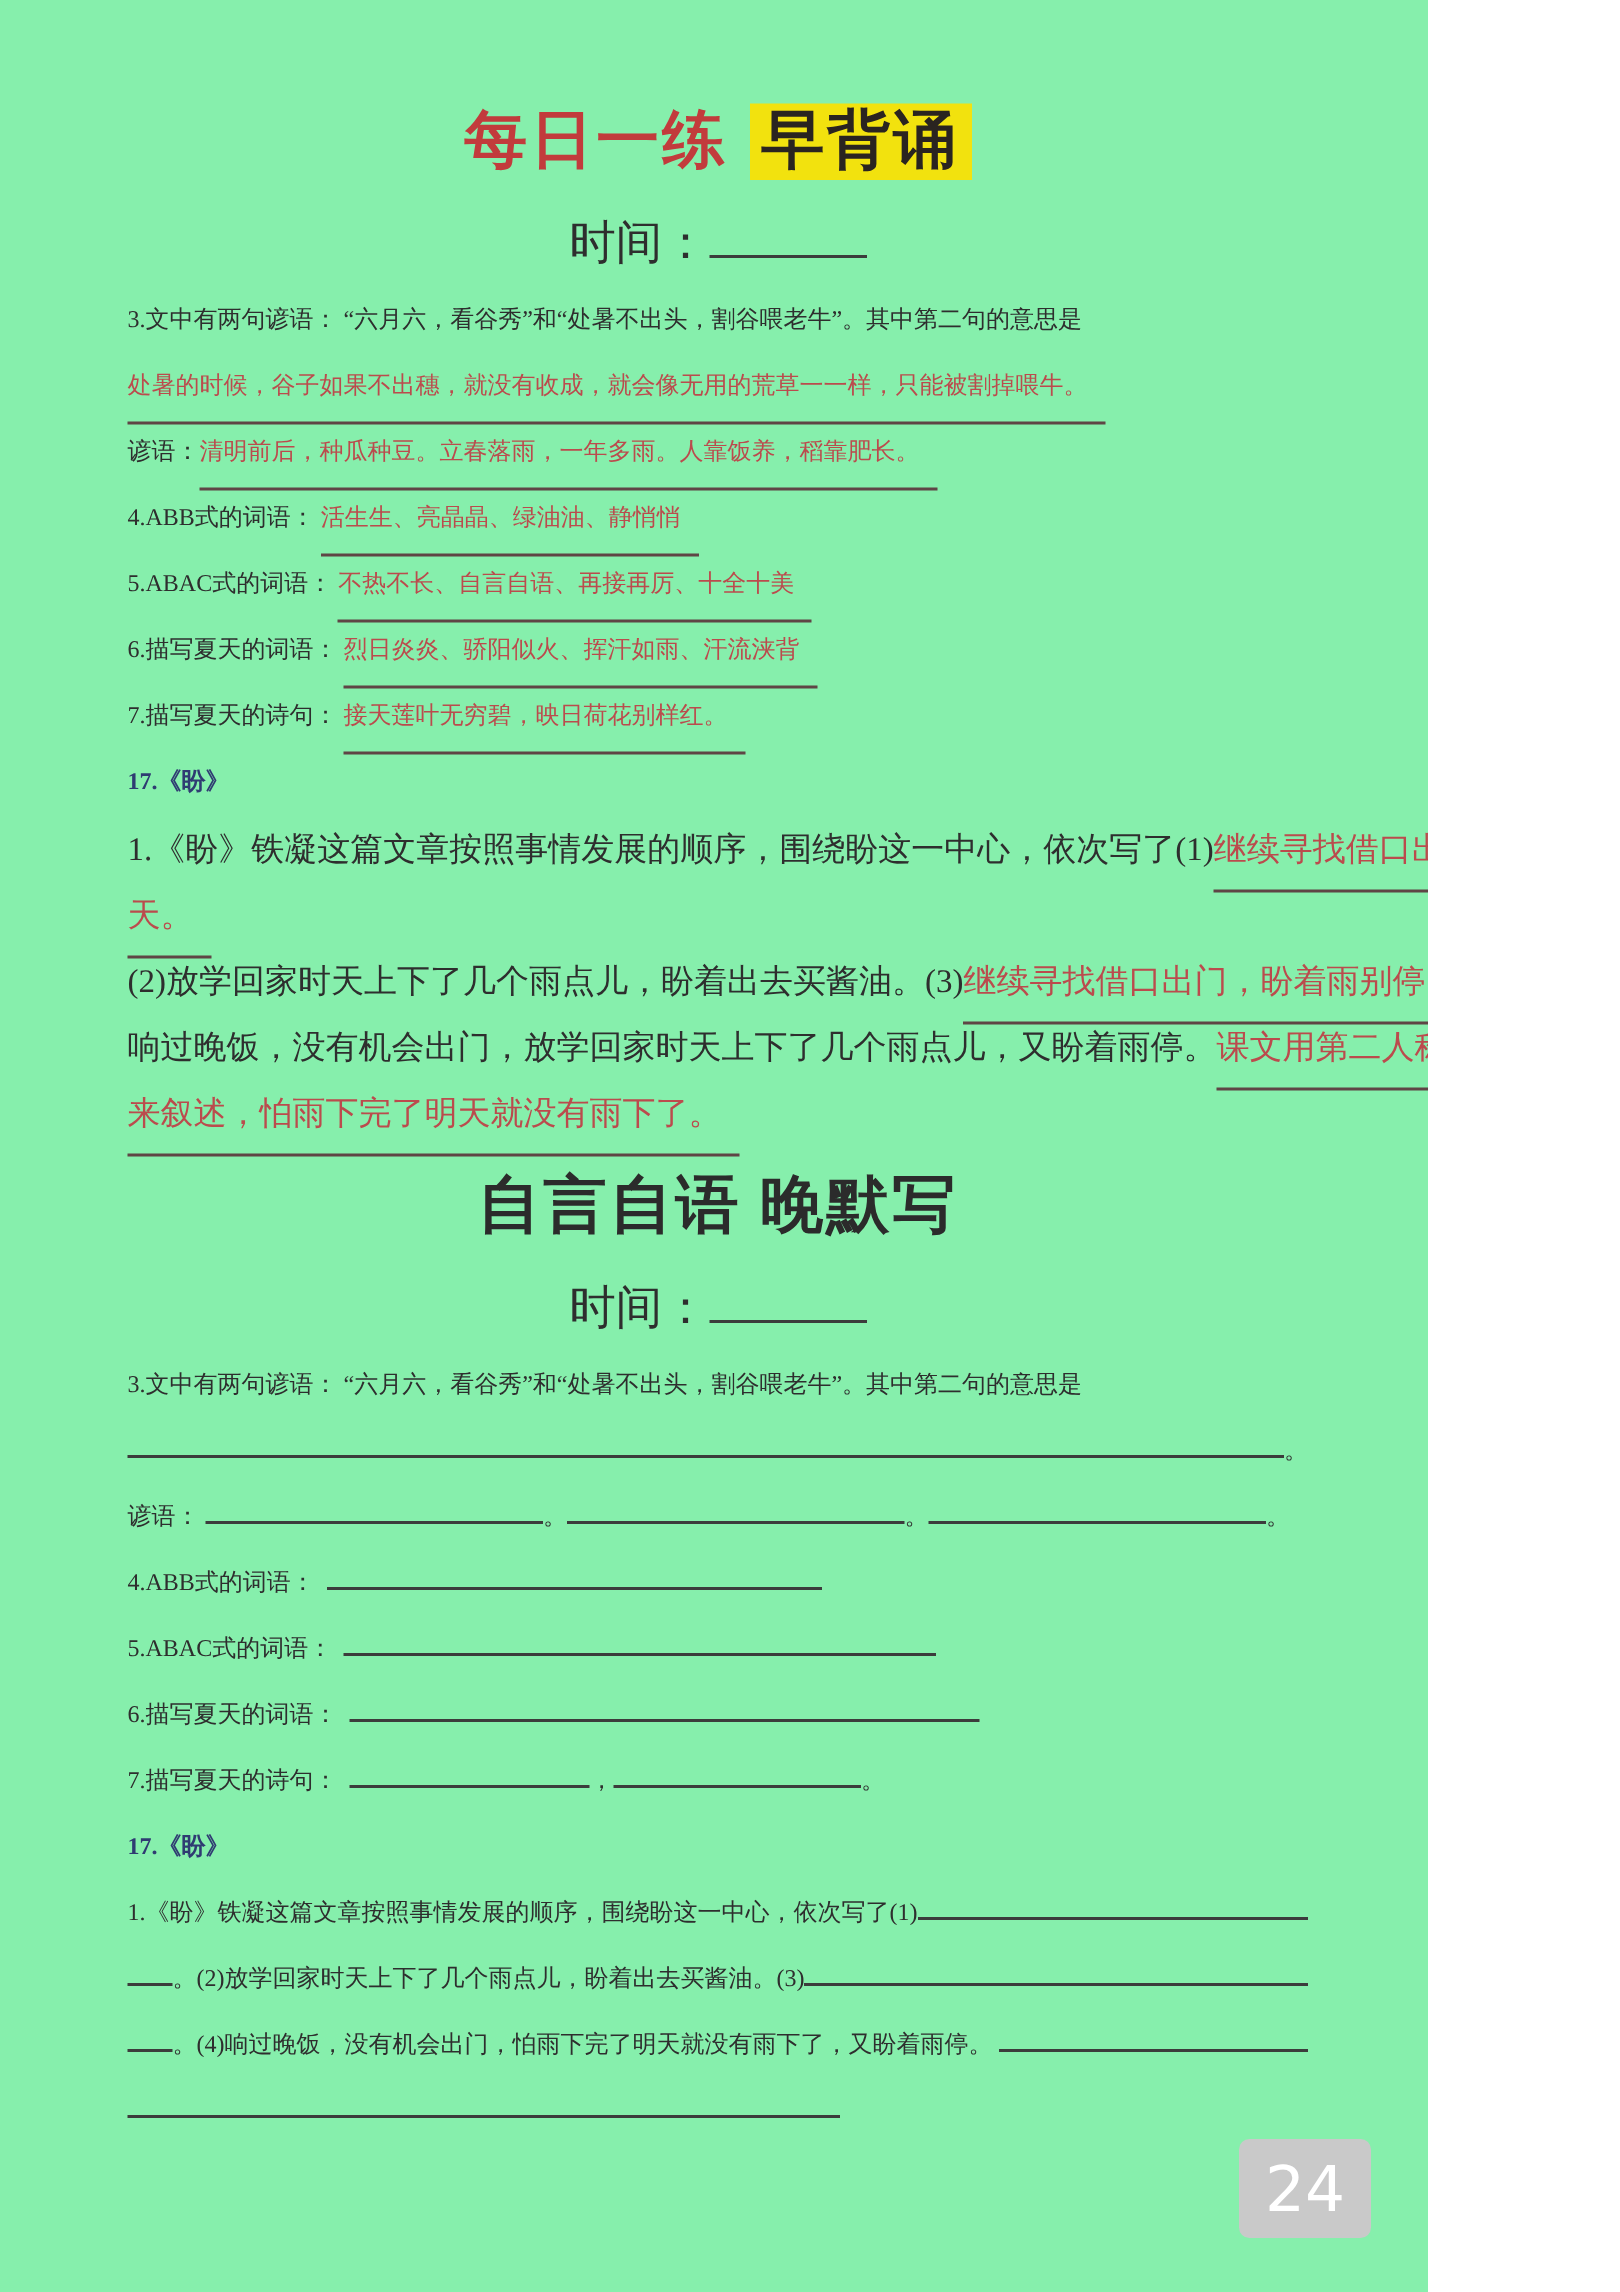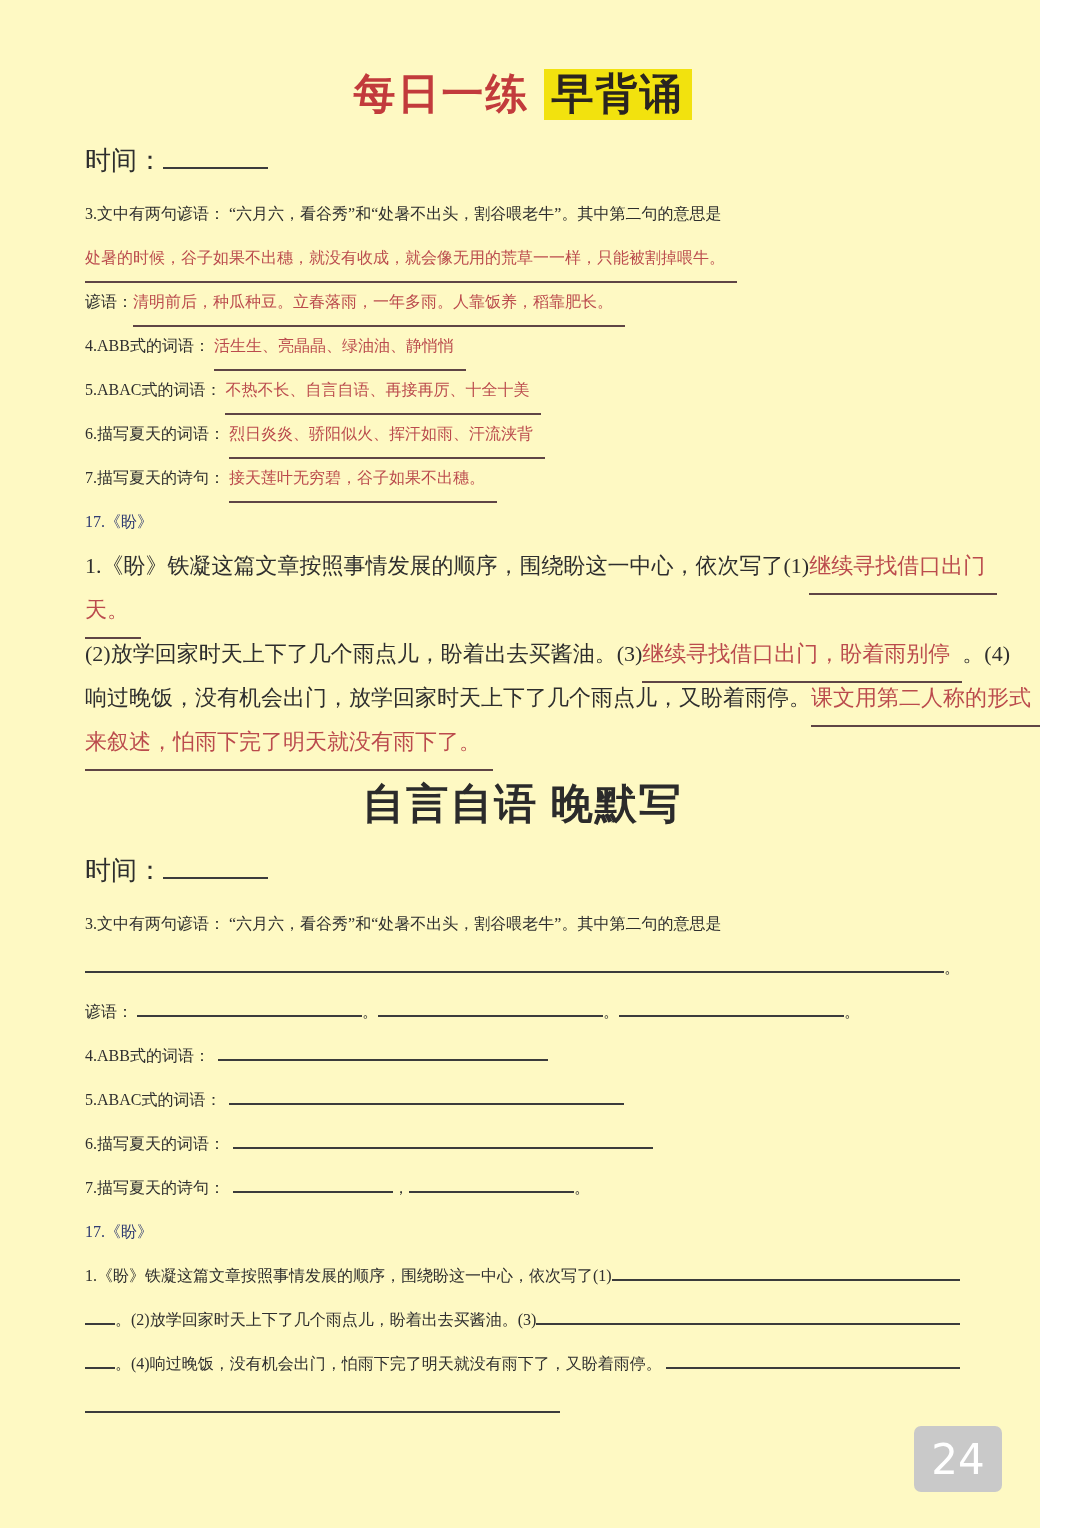--- a/index.html
+++ b/index.html
@@ -1,41 +1,41 @@
 <!DOCTYPE html>
 <html><head>
 <meta charset="utf-8">
 <style>
   html,body{margin:0;padding:0;background:#ffffff;}
   .page{
     position:relative;
-    width:1040px;height:1528px;
-    background:#fef9c3;
+    width:952px;height:1528px;
+    background:#86efac;
     color:#2e2e2e;
     font-family:"Liberation Serif","DejaVu Serif",serif;
     overflow:hidden;
   }
   .content{padding:64px 80px 0 85px;}
 
   .title{text-align:center;font-size:42px;font-weight:bold;height:60px;line-height:60px;letter-spacing:2px;white-space:nowrap;}
   .t-red{color:#c23b3c;}
   .t-hl{background:#f2e20e;color:#2a2420;padding:2px 8px 3px 8px;margin-left:14px;}
   .t-black{color:#2b2b2b;}
 
-  .time-row{text-align:left;font-size:26px;margin-top:18px;height:38px;line-height:38px;}
+  .time-row{text-align:center;font-size:31px;margin-top:18px;height:38px;line-height:38px;}
   .time-row .blank{width:105px;}
 
   .sec{margin-top:12px;}
   .line{font-size:16px;height:44px;line-height:44px;white-space:nowrap;}
   .pan{font-size:22px;}
 
   .red{color:#bb4b4d;}
   .u{border-bottom:2px solid #5f4545;padding-bottom:15px;padding-right:12px;}
 
-  .blue{color:#2f3b72;}
+  .blue{color:#2f3b72;font-weight:bold;}
 
   .blank{display:inline-block;border-bottom:2px solid #3c3c3c;height:0.9em;}
   .w225{width:225px;} .w330{width:330px;} .w395{width:395px;} .w420{width:420px;}
   .w160{width:160px;} .w165{width:165px;} .w475{width:475px;} .w30{width:30px;}
 
   .flexline{display:flex;align-items:baseline;}
   .flexline .txt{white-space:nowrap;flex:0 0 auto;}
   .fill{flex:1 1 auto;}
 
   .badge{
@@ -73,21 +73,21 @@
       <div class="line">
         <span>4.ABB式的词语：</span> <span class="red u">活生生、亮晶晶、绿油油、静悄悄</span>
       </div>
       <div class="line">
         <span>5.ABAC式的词语：</span> <span class="red u">不热不长、自言自语、再接再厉、十全十美</span>
       </div>
       <div class="line">
         <span>6.描写夏天的词语：</span> <span class="red u">烈日炎炎、骄阳似火、挥汗如雨、汗流浃背</span>
       </div>
       <div class="line">
-        <span>7.描写夏天的诗句：</span> <span class="red u">接天莲叶无穷碧，谷子如果不出穗。</span>
+        <span>7.描写夏天的诗句：</span> <span class="red u">接天莲叶无穷碧，映日荷花别样红。</span>
       </div>
       <div class="line blue">17.《盼》</div>
 
       <div class="line pan">
         <span>1.《盼》铁凝这篇文章按照事情发展的顺序，围绕盼这一中心，依次写了(1)</span><span class="red u">继续寻找借口出门</span>
       </div>
       <div class="line pan">
         <span class="red u">天。</span>
       </div>
       <div class="line pan">

